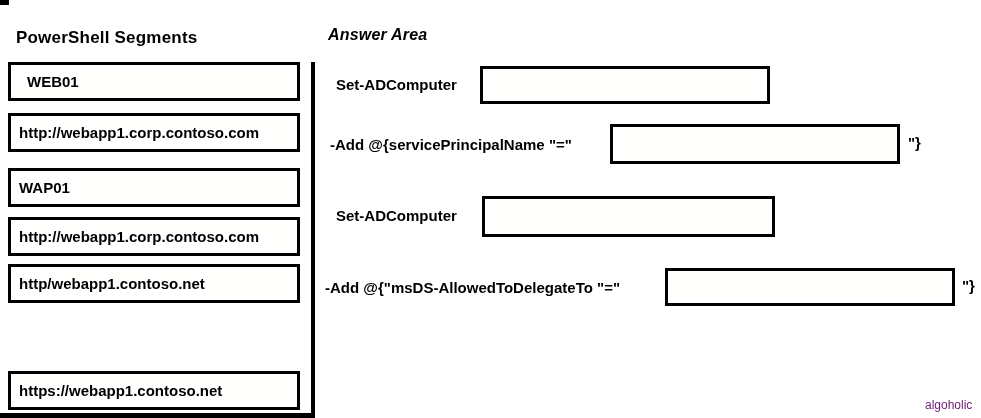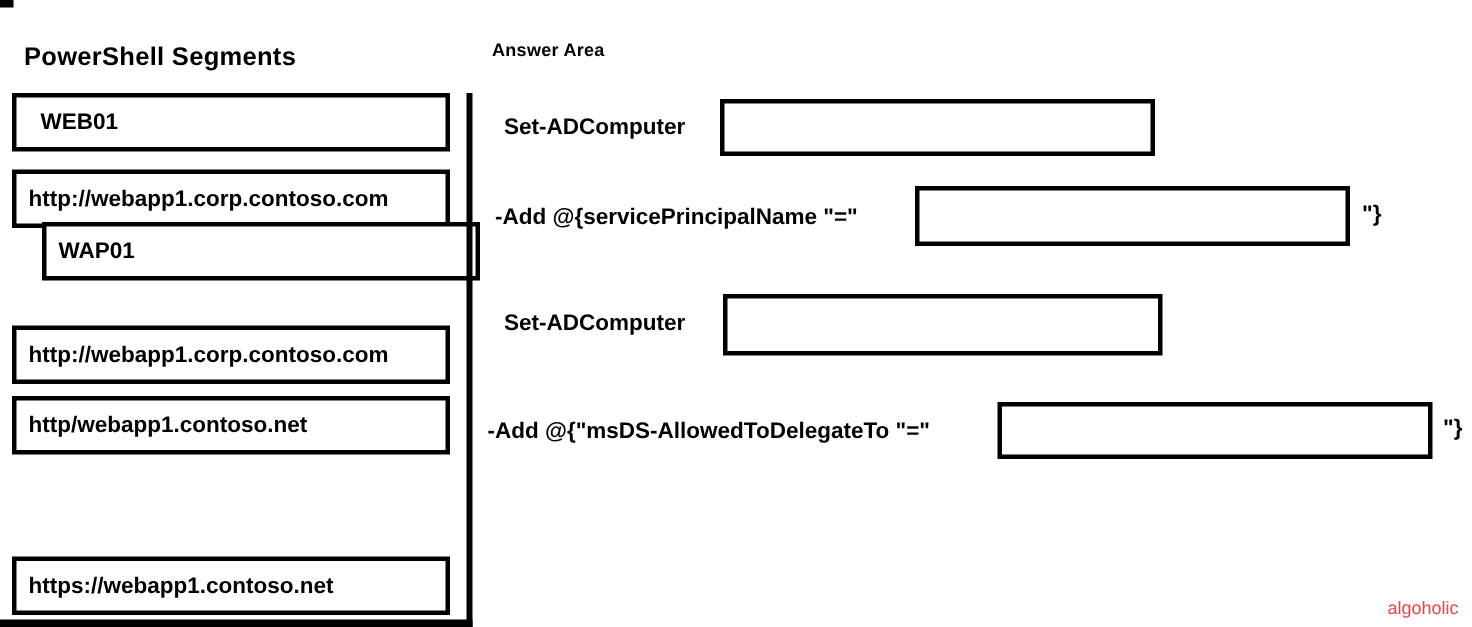--- a/index.html
+++ b/index.html
@@ -39,30 +39,30 @@
   .segment-box {
     position: absolute; left: 8px; width: 292px; height: 39px;
     border: 3px solid #000; background: #fffffd;
     display: flex; align-items: center;
     padding-left: 8px;
     font-size: 15px;
     cursor: move;
   }
   .seg-0 { top: 62px; padding-left: 16px; }
   .seg-1 { top: 113px; }
-  .seg-2 { top: 148px; margin-left: 20px; }
+  .seg-2 { top: 168px; }
   .seg-3 { top: 217px; }
   .seg-4 { top: 264px; }
   .seg-5 { top: 319px; }
   .seg-6 { top: 371px; text-align: center; }
 
   
   .answer-title {
     position: absolute; left: 328px; top: 26px;
-    font-size: 12px; letter-spacing: 0.2px;
+    font-size: 16px; letter-spacing: 0.2px; font-style: italic;
   }
   .cmd-label, .cmd-suffix {
     position: absolute;
     font-size: 15px; line-height: 18px; white-space: nowrap;
   }
   .drop-box {
     position: absolute;
     border: 3px solid #000; background: #fffffd;
     cursor: pointer;
   }
@@ -76,21 +76,21 @@
   .lbl-r2 { left: 336px; top: 207px; }
   .box-r2 { left: 482px; top: 196px; width: 293px; height: 41px; }
 
   .lbl-r3 { left: 325px; top: 279px; }
   .box-r3 { left: 665px; top: 268px; width: 290px; height: 38px; }
   .suf-r3 { left: 962px; top: 277px; }
 
   .watermark {
     position: absolute; left: 925px; top: 398px;
     font-size: 12px; font-weight: normal;
-    color: #ef4444;
+    color: #701a75;
   }
 </style>
 </head>
 <body>
 
 <div class="canvas">
 
   <div class="corner-mark"></div>
 
   <div class="left-title">PowerShell Segments</div>

